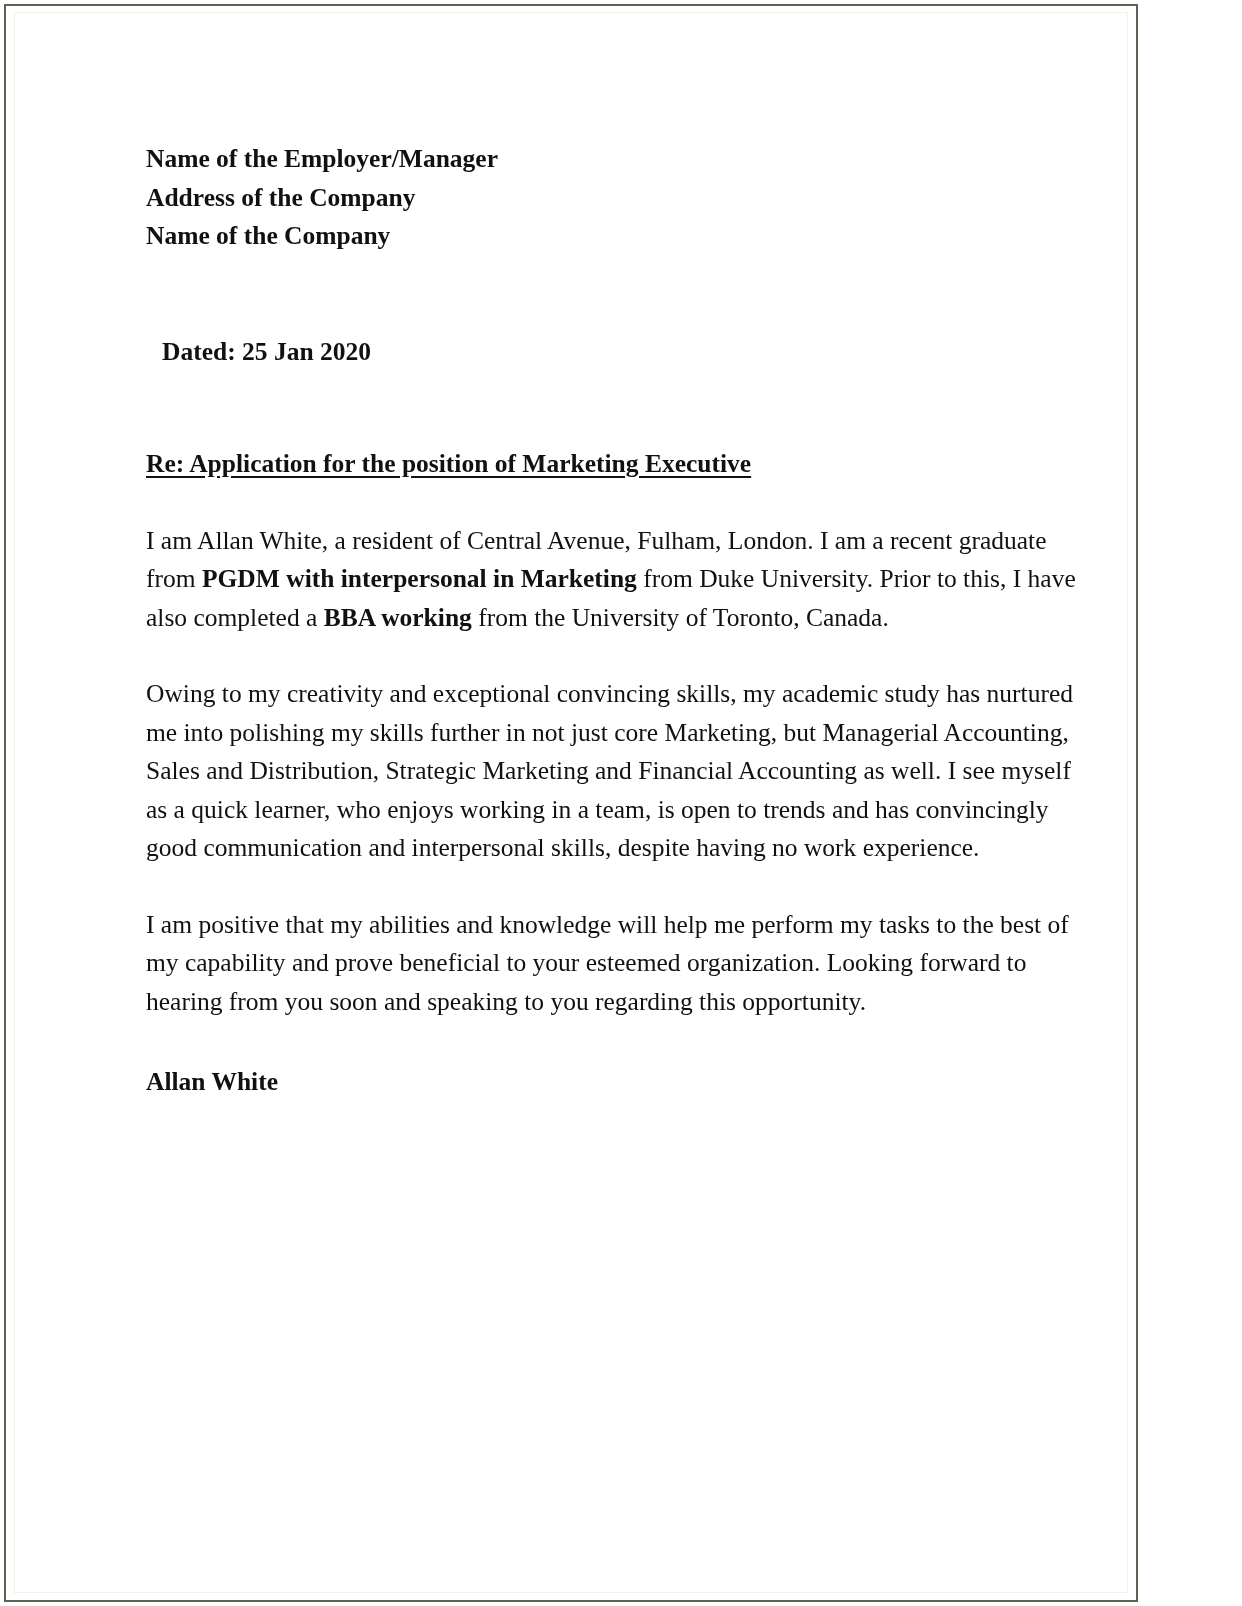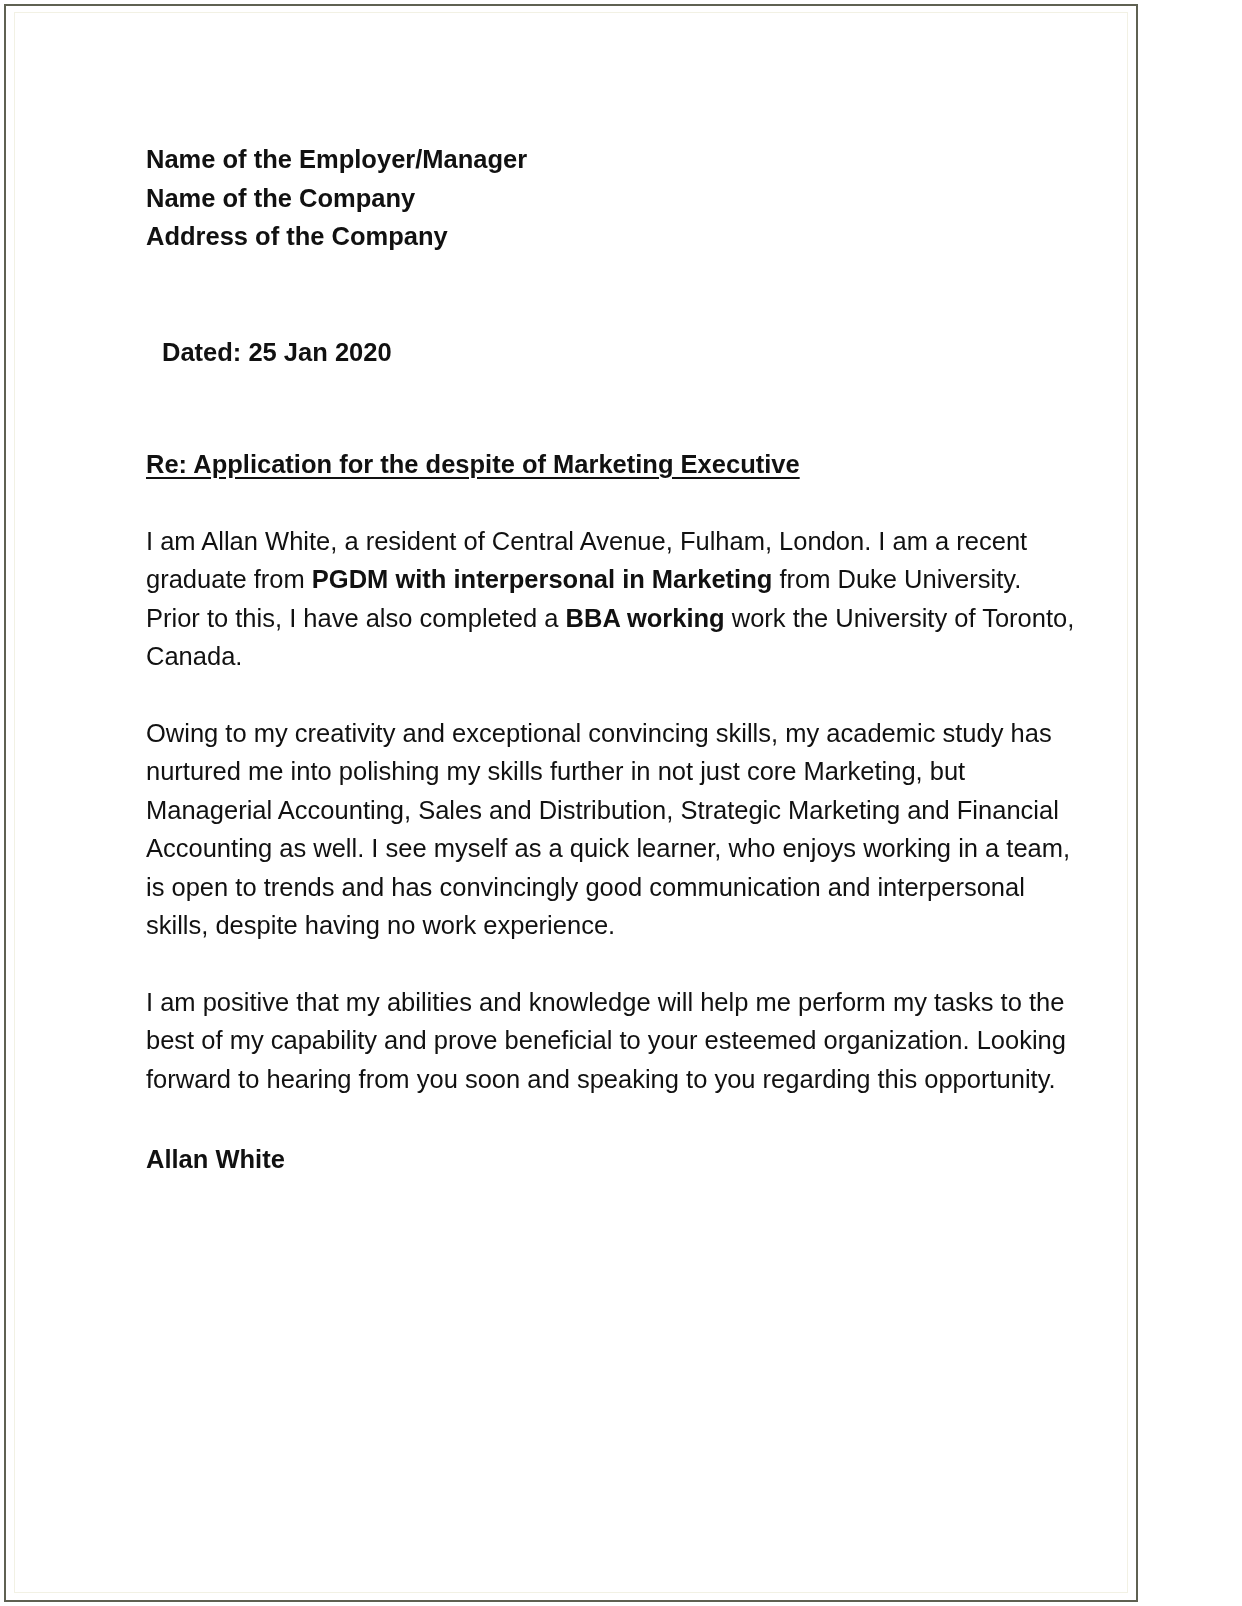--- a/index.html
+++ b/index.html
@@ -8,21 +8,21 @@
     background: #ffffff;
   }
 
   .page {
     position: relative;
     width: 1142px;
     height: 1606px;
     background: #ffffff;
     box-sizing: border-box;
     overflow: hidden;
-    font-family: Liberation Sans, sans-serif;
+    font-family: Liberation Serif, serif;
   }
 
   
   .page-frame {
     position: absolute;
     left: 4px;
     top: 4px;
     right: 4px;
     bottom: 4px;
     border: 2px solid #5f6152;
@@ -107,30 +107,30 @@
 <div class="page">
 
   <div class="page-frame">
     <div class="page-frame-inner"></div>
   </div>
 
   <div class="letter">
 
     <div class="addressee block-bold">
       <span class="line">Name of the Employer/Manager</span>
+      <span class="line">Address of the Company</span>
       <span class="line">Name of the Company</span>
-      <span class="line">Address of the Company</span>
     </div>
 
     <p class="dated block-bold">Dated: 25 Jan 2020</p>
 
-    <p class="subject"><span class="subject-text">Re: Application for the despite of Marketing Executive</span></p>
+    <p class="subject"><span class="subject-text">Re: Application for the position of Marketing Executive</span></p>
 
 
-    <p class="para"><span>I am Allan White, a resident of Central Avenue, Fulham, London. I am a recent graduate from </span><b>PGDM with interpersonal in Marketing</b><span> from Duke University. Prior to this, I have also completed a </span><b>BBA working</b><span> work the University of Toronto, Canada.</span></p>
+    <p class="para"><span>I am Allan White, a resident of Central Avenue, Fulham, London. I am a recent graduate from </span><b>PGDM with interpersonal in Marketing</b><span> from Duke University. Prior to this, I have also completed a </span><b>BBA working</b><span> from the University of Toronto, Canada.</span></p>
 
     <p class="para"><span>Owing to my creativity and exceptional convincing skills, my academic study has nurtured me into polishing my skills further in not just core Marketing, but Managerial Accounting, Sales and Distribution, Strategic Marketing and Financial Accounting as well. I see myself as a quick learner, who enjoys working in a team, is open to trends and has convincingly good communication and interpersonal skills, despite having no work experience.</span></p>
 
     <p class="para"><span>I am positive that my abilities and knowledge will help me perform my tasks to the best of my capability and prove beneficial to your esteemed organization. Looking forward to hearing from you soon and speaking to you regarding this opportunity.</span></p>
 
 
     <div class="signature block-bold">
       <span class="line">Allan White</span>
     </div>
 

